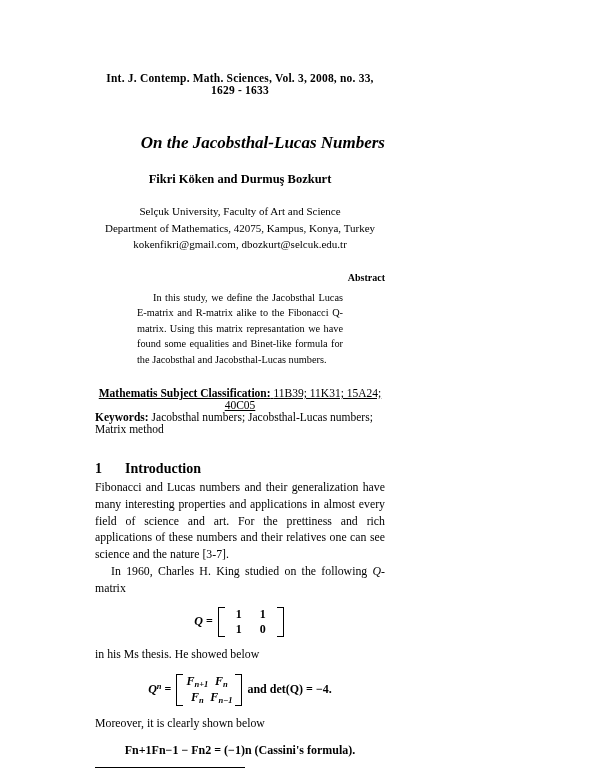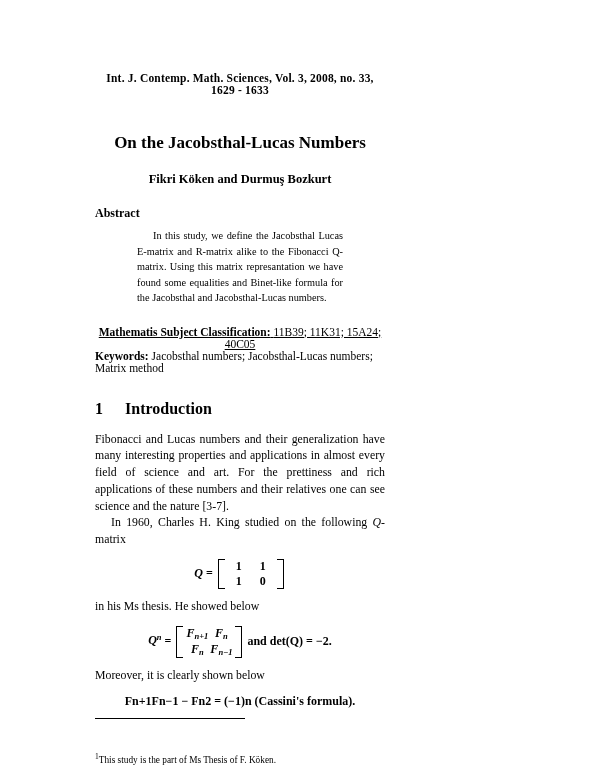--- a/index.html
+++ b/index.html
@@ -22,25 +22,26 @@
     padding: 72px 95px 0 95px;
   }
   .journal-line {
     text-align: center;
     font-size: 11.5px;
     font-weight: bold;
     letter-spacing: 0.2px;
     margin-bottom: 34px;
   }
   .title {
-    text-align: center;
+    text-align: right;
     font-size: 17px;
     font-weight: bold;
     line-height: 1.55;
     margin-bottom: 2px;
+    font-style: italic;
   }
   .title .line2 {
     display: block;
   }
   sup.fn {
     font-size: 9.5px;
     vertical-align: super;
     font-weight: bold;
   }
   .authors {
@@ -52,22 +53,22 @@
   }
   .affil {
     text-align: center;
     font-size: 11px;
     line-height: 1.5;
   }
   .affil div {
     margin: 0;
   }
   .abstract-head {
-    text-align: left;
-    font-size: 12px;
+    text-align: right;
+    font-size: 10px;
     font-weight: bold;
     margin-top: 19px;
     margin-bottom: 7px;
   }
   .abstract-body {
     font-size: 10.3px;
     line-height: 1.5;
     margin: 0 42px 0 42px;
     text-align: justify;
     text-indent: 16px;
@@ -83,24 +84,24 @@
   }
   .keywords {
     font-size: 11.5px;
     text-align: left;
     margin-top: 0;
   }
   .keywords b {
     font-weight: bold;
   }
   .section-head {
-    font-size: 16px;
+    font-size: 14px;
     font-weight: bold;
     margin-top: 26px;
-    margin-bottom: 13px;
+    margin-bottom: 2px;
   }
   .section-head .num {
     display: inline-block;
     width: 30px;
   }
   p.body {
     font-size: 11.8px;
     line-height: 1.42;
     text-align: justify;
     margin: 0 0 0 0;
@@ -188,20 +189,25 @@
 <div class="page">
 
   <div class="journal-line">Int. J. Contemp. Math. Sciences, Vol. 3, 2008, no. 33, 1629 - 1633</div>
 
   <div class="title">
     <div>On the Jacobsthal-Lucas Numbers</div>
   </div>
 
   <div class="authors">Fikri Köken and Durmuş Bozkurt</div>
 
+  <div class="affil">
+    <div>Selçuk University, Faculty of Art and Science</div>
+    <div>Department of Mathematics, 42075, Kampus, Konya, Turkey</div>
+    <div>kokenfikri@gmail.com,    dbozkurt@selcuk.edu.tr</div>
+  </div>
 
   <div class="abstract-head">Abstract</div>
   <div class="abstract-body">In this study, we define the Jacobsthal Lucas E-matrix and R-matrix alike to the Fibonacci Q-matrix. Using this matrix represantation we have found some equalities and Binet-like formula for the Jacobsthal and Jacobsthal-Lucas numbers.</div>
 
   <div class="msc">
     <b>Mathematis Subject Classification:</b>
     <span>11B39; 11K31; 15A24; 40C05</span>
   </div>
 
   <div class="keywords">
@@ -238,21 +244,21 @@
     <span><i class="mathvar">Q</i><sup class="p">n</sup></span>
     <span>=</span>
     <span class="matrix">
       <span class="bracket left"></span>
       <span class="rows">
         <span class="r"><span class="cell"><i class="mathvar">F</i><sub class="s">n+1</sub></span><span class="cell"><i class="mathvar">F</i><sub class="s">n</sub></span></span><br>
         <span class="r"><span class="cell"><i class="mathvar">F</i><sub class="s">n</sub></span><span class="cell"><i class="mathvar">F</i><sub class="s">n−1</sub></span></span>
       </span>
       <span class="bracket right"></span>
     </span>
-    <span>and  det(Q) = −2.</span>
+    <span>and  det(Q) = −4.</span>
   </div>
 
   <p class="body">Moreover, it is clearly shown below</p>
 
   <div class="eq">Fn+1Fn−1 − Fn2 = (−1)n  (Cassini's formula).</div>
 
   <div class="footnote-rule"></div>
   <div class="footnote">
     <sup>1</sup><span>This study is the part of Ms Thesis of F. Köken.</span>
   </div>

